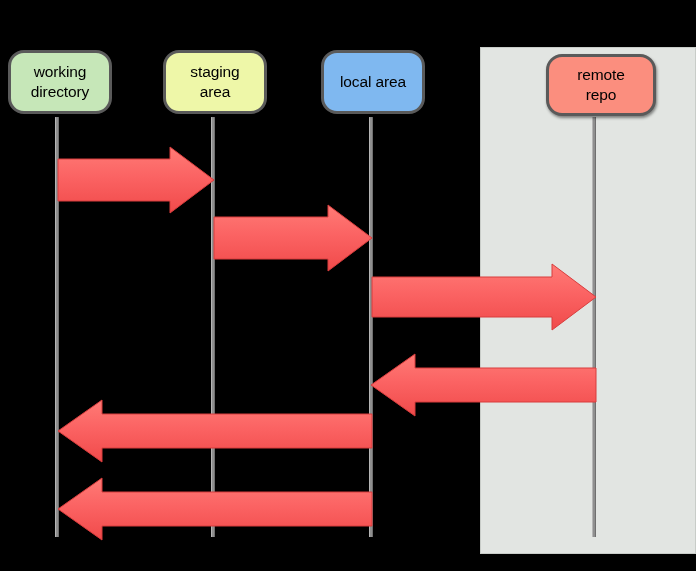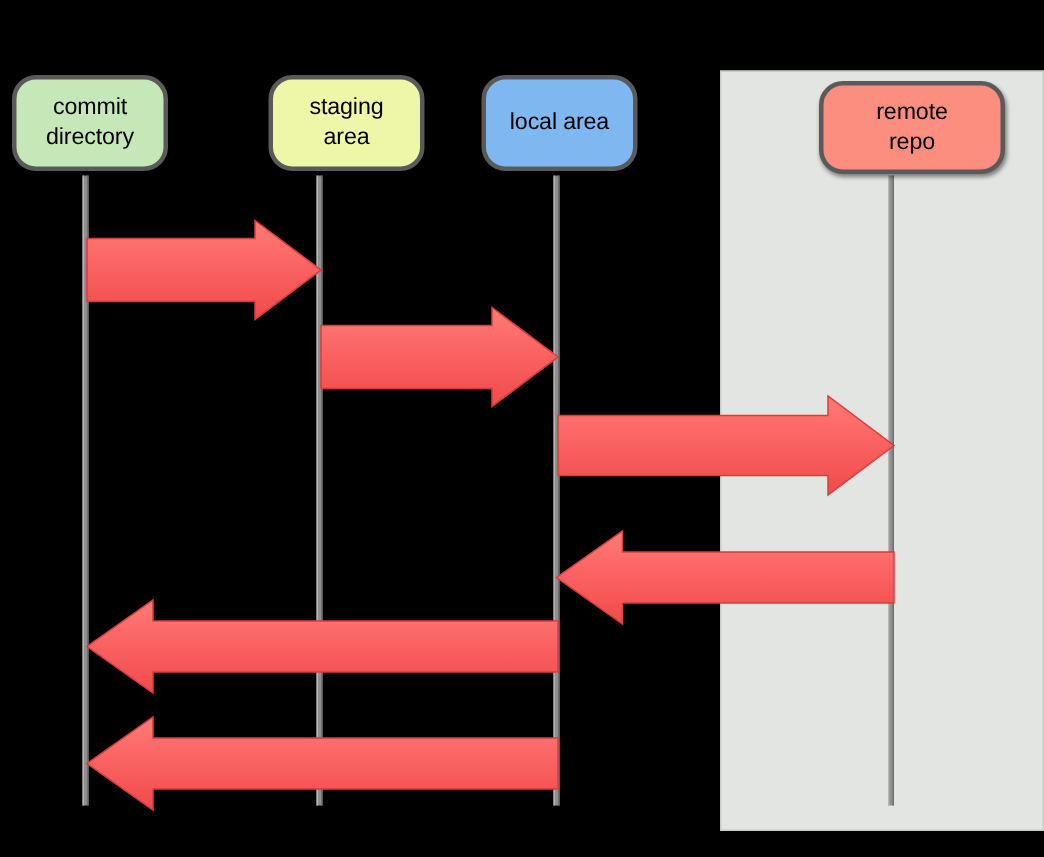--- a/index.html
+++ b/index.html
@@ -148,29 +148,29 @@
               <stop offset="100%" stop-color="#f04a4a"></stop>
             </linearGradient>
           </defs>
           <polygon points="320,22 50,22 50,8 6,39 50,70 50,56 320,56" fill="url(#g-git-merge)" stroke="#d83c3c" stroke-width="1" stroke-linejoin="miter"></polygon>
         </svg>
       </div>
     </div>
 
   <div id="actor-layer">
       <div class="actor-box" style="left: 8px; top: 50px; width: 104px; height: 64px; background: rgb(198, 231, 184); border-color: rgb(90, 90, 90);">
-        <span class="actor-label">commit
+        <span class="actor-label">working
 directory</span>
       </div>
-      <div class="actor-box" style="left: 163px; top: 50px; width: 104px; height: 64px; background: rgb(238, 247, 168); border-color: rgb(90, 90, 90); margin-left: 16px;">
+      <div class="actor-box" style="left: 163px; top: 50px; width: 104px; height: 64px; background: rgb(238, 247, 168); border-color: rgb(90, 90, 90);">
         <span class="actor-label">staging
 area</span>
       </div>
       <div class="actor-box" style="left: 321px; top: 50px; width: 104px; height: 64px; background: rgb(127, 184, 240); border-color: rgb(90, 90, 90);">
         <span class="actor-label">local area</span>
       </div>
-      <div class="actor-box" style="left: 546px; top: 54px; width: 124px; height: 62px; background: rgb(251, 142, 126); border-color: rgb(90, 90, 90); align-items: center;">
+      <div class="actor-box" style="left: 546px; top: 54px; width: 110px; height: 62px; background: rgb(251, 142, 126); border-color: rgb(90, 90, 90); align-items: center;">
         <span class="actor-label">remote
 repo</span>
       </div>
     </div>
 
 </div>
 
 </body></html>

